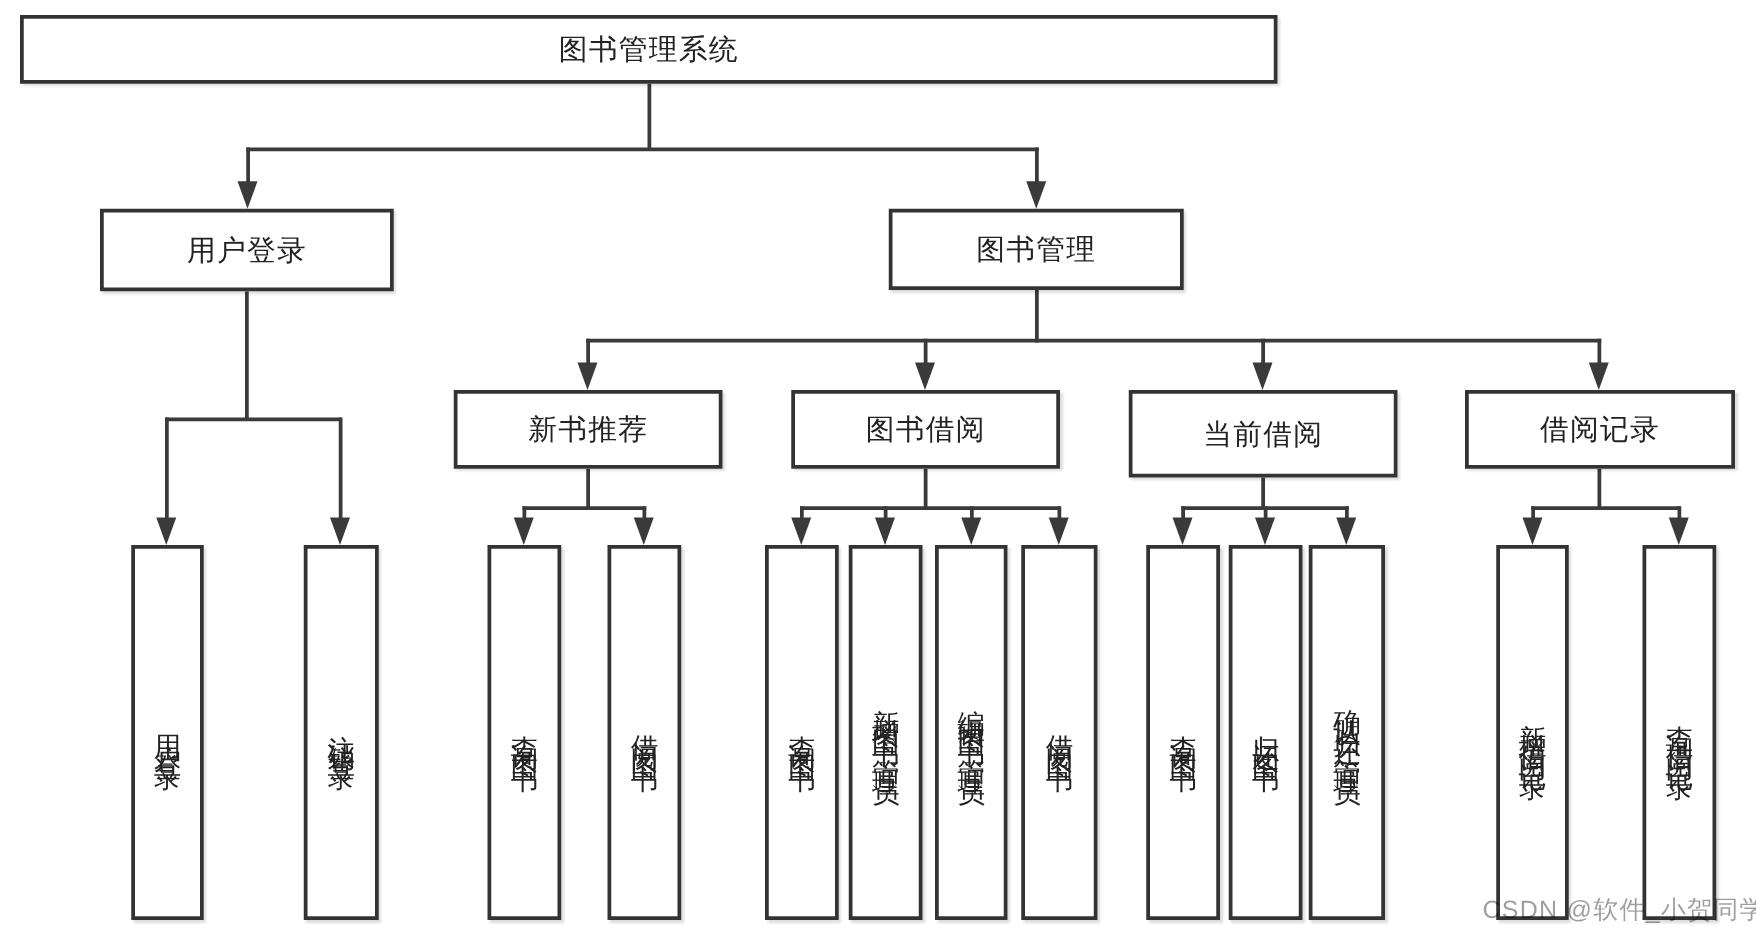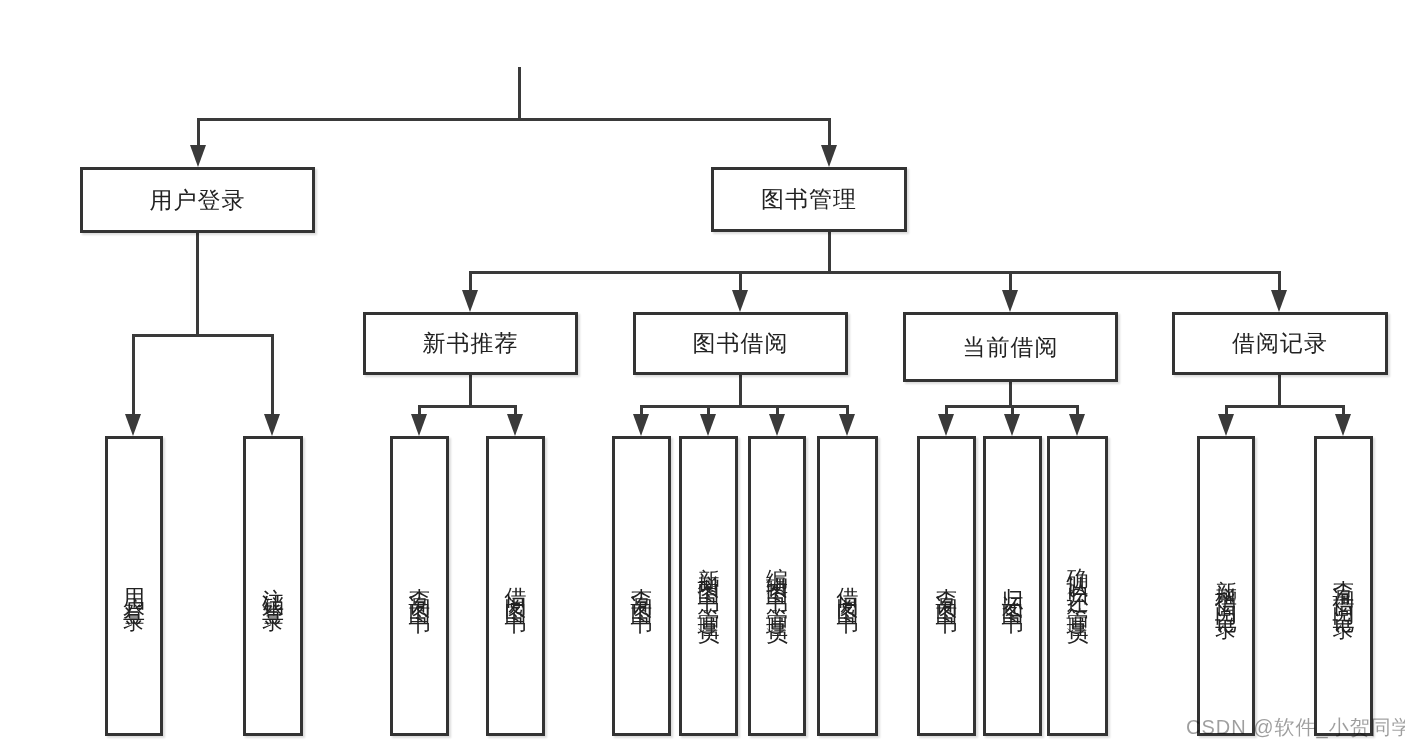--- a/index.html
+++ b/index.html
@@ -28,30 +28,31 @@
   .watermark {
     position:absolute; left:1186px; top:714px; font-size:20px;
     color:rgba(0,0,0,0.38); z-index:3; letter-spacing:1px; white-space:nowrap;
   }
 </style>
 </head>
 <body>
 
 <div class="stage">
 
+  <div class="node hnode" style="left:16px; top:12px; width:1006px; height:55px;">图书管理系统</div>
 
   <div class="vline" style="left:518px; top:67px; height:53px;"></div>
   <div class="hline" style="left:197px; top:118px; width:634px;"></div>
   <div class="vline" style="left:197px; top:118px; height:32px;"></div>
   <div class="arrow" style="left:190px; top:145px;"></div>
   <div class="vline" style="left:828px; top:118px; height:32px;"></div>
   <div class="arrow" style="left:821px; top:145px;"></div>
 
   <div class="node hnode" style="left:80px; top:167px; width:235px; height:66px;">用户登录</div>
-  <div class="node hnode" style="left:711px; top:167px; width:196px; height:65px;">图书管理</div>
+  <div class="node hnode" style="left:711px; top:167px; width:236px; height:65px;">图书管理</div>
 
   <div class="vline" style="left:196px; top:233px; height:103px;"></div>
   <div class="hline" style="left:132px; top:334px; width:141px;"></div>
   <div class="vline" style="left:132px; top:334px; height:85px;"></div>
   <div class="arrow" style="left:125px; top:414px;"></div>
   <div class="vline" style="left:271px; top:334px; height:85px;"></div>
   <div class="arrow" style="left:264px; top:414px;"></div>
 
   <div class="vline" style="left:828px; top:232px; height:42px;"></div>
   <div class="hline" style="left:469px; top:271px; width:812px;"></div>

